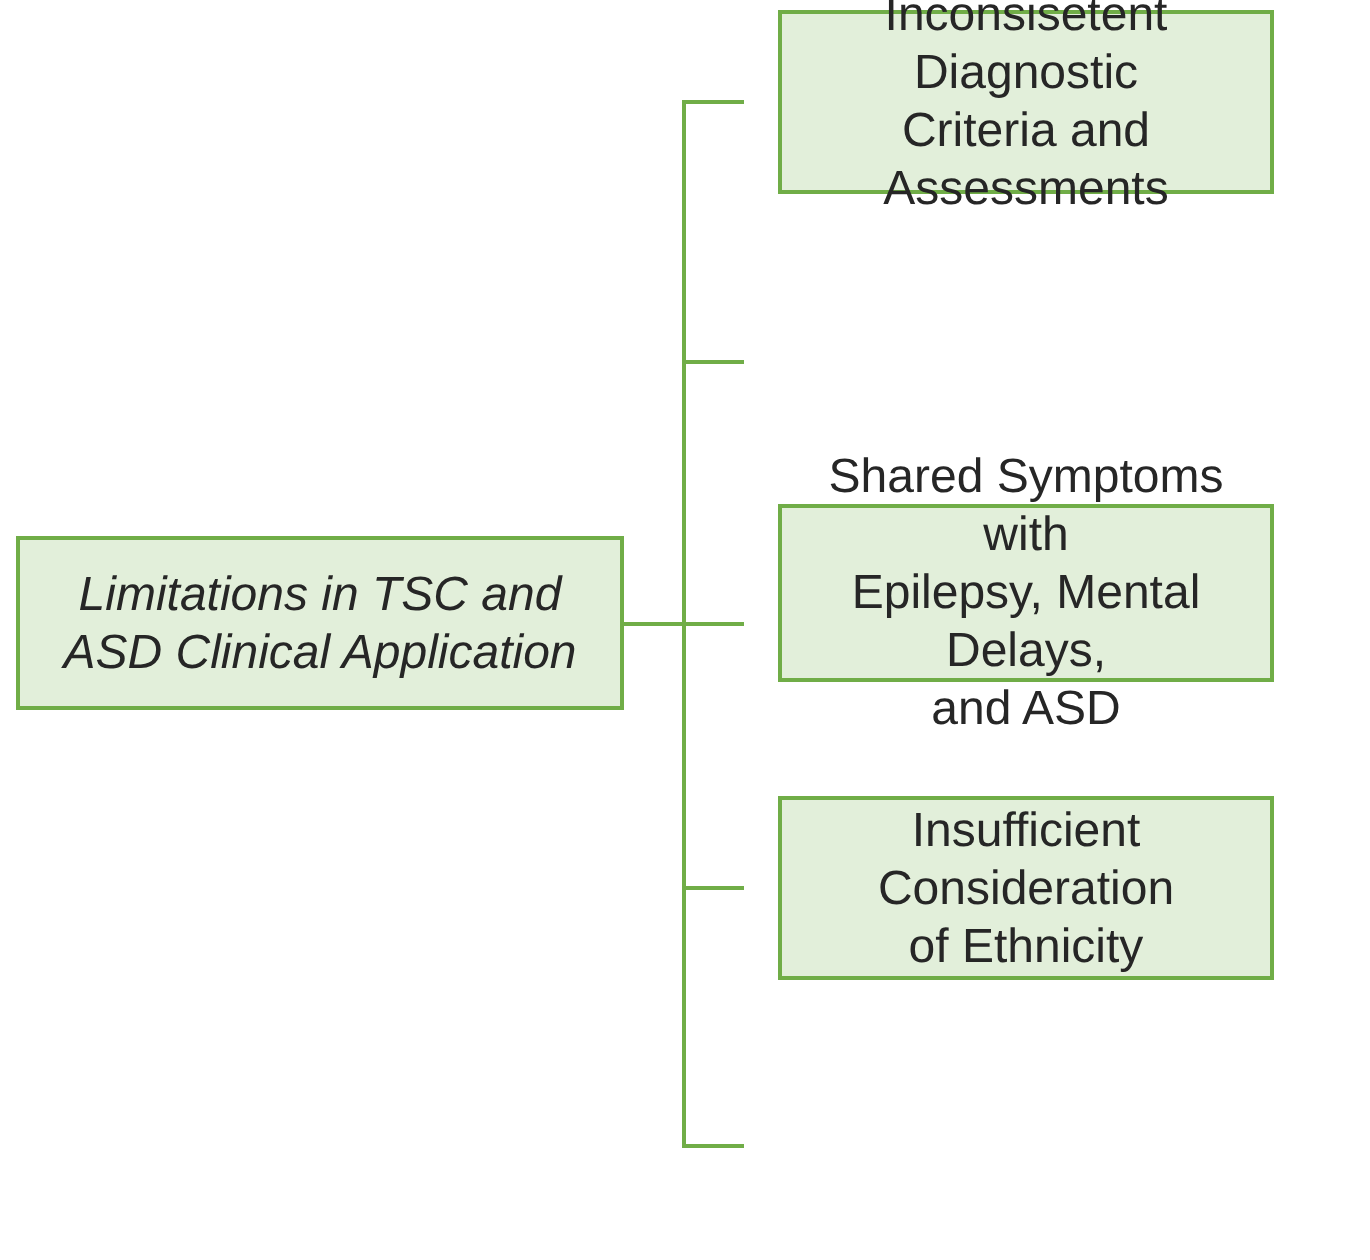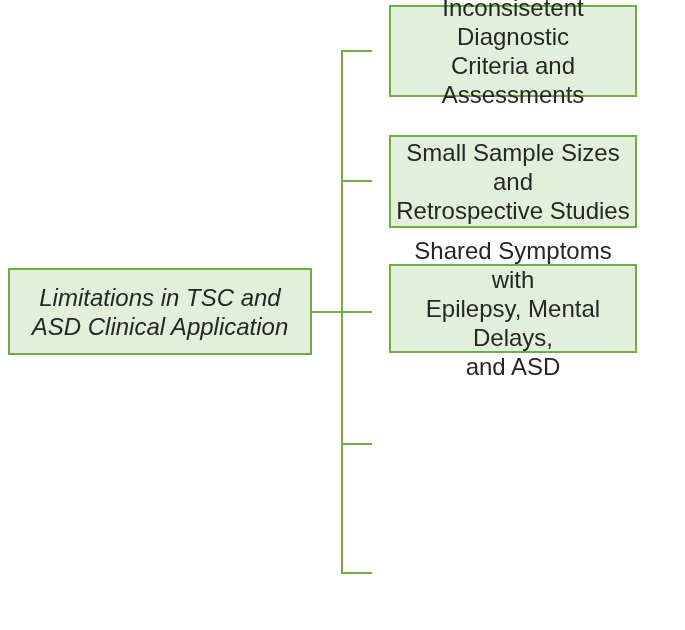--- a/index.html
+++ b/index.html
@@ -28,21 +28,21 @@
   .node .label {
     white-space: pre-line;
     font-size: 24px;
     line-height: 29px;
     color: var(--text, #262626);
   }
   .root-node   { left: 8px;   top: 268px; width: 304px; height: 87px; font-style: italic; }
   .branch      { left: 372px; width: 248px; margin-left: 17px; }
   .branch-0    { top: 5px;   height: 92px; }
   .branch-1    { top: 135px; height: 93px; }
-  .branch-2    { top: 264px; height: 89px; }
+  .branch-2    { top: 252px; height: 89px; }
   .branch-3    { top: 398px; height: 92px; }
   .branch-4    { top: 524px; height: 98px; }
 
   .line {
     position: absolute;
     background: var(--connector, #70ad47);
   }
   .trunk       { left: 341px; top: 50px;  width: 2px;  height: 524px; }
   .root-link   { left: 312px; top: 311px; width: 30px; height: 2px; }
   .link        { left: 341px; width: 31px; height: 2px; }
@@ -67,23 +67,23 @@
 
   <div class="node root-node">
     <span class="label">Limitations in TSC and
 ASD Clinical Application</span>
   </div>
 
   <div class="node branch branch-0">
     <span class="label">Inconsisetent Diagnostic
 Criteria and Assessments</span>
   </div>
-  <div class="node branch branch-1">
-    <span class="label">Small Sample Sizes and
-Retrospective Studies</span>
-  </div>
   <div class="node branch branch-2">
     <span class="label">Shared Symptoms with
 Epilepsy, Mental Delays,
 and ASD</span>
   </div>
+  <div class="node branch branch-3">
+    <span class="label">Insufficient Consideration
+of Ethnicity</span>
+  </div>
 
 </div>
 
 </body></html>

